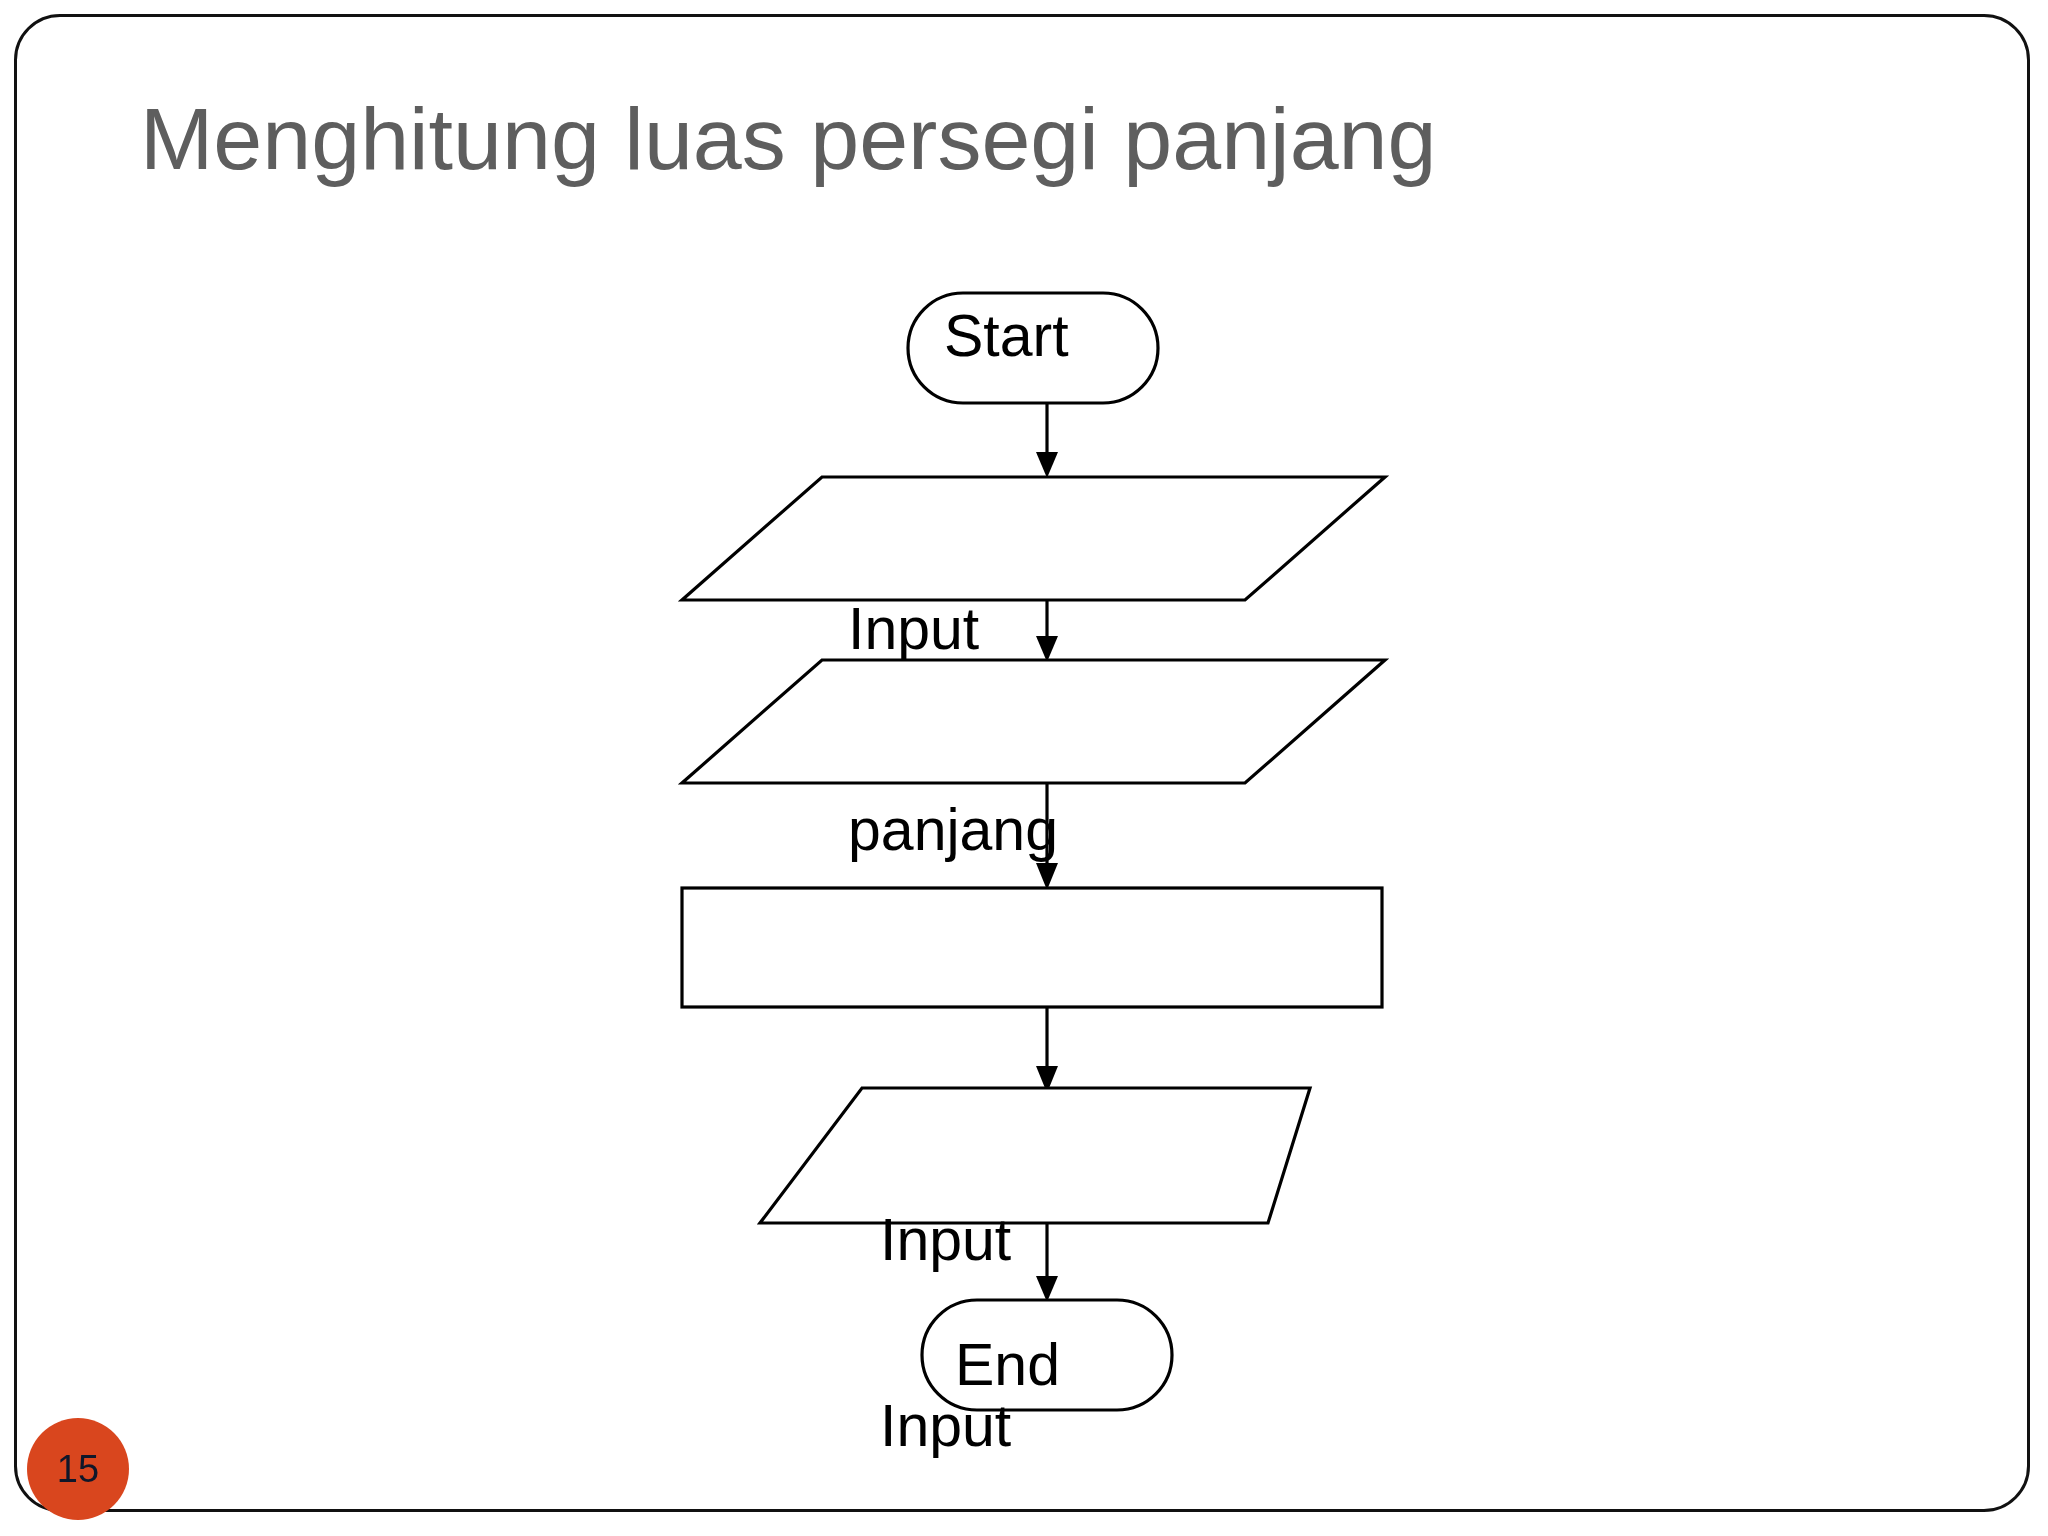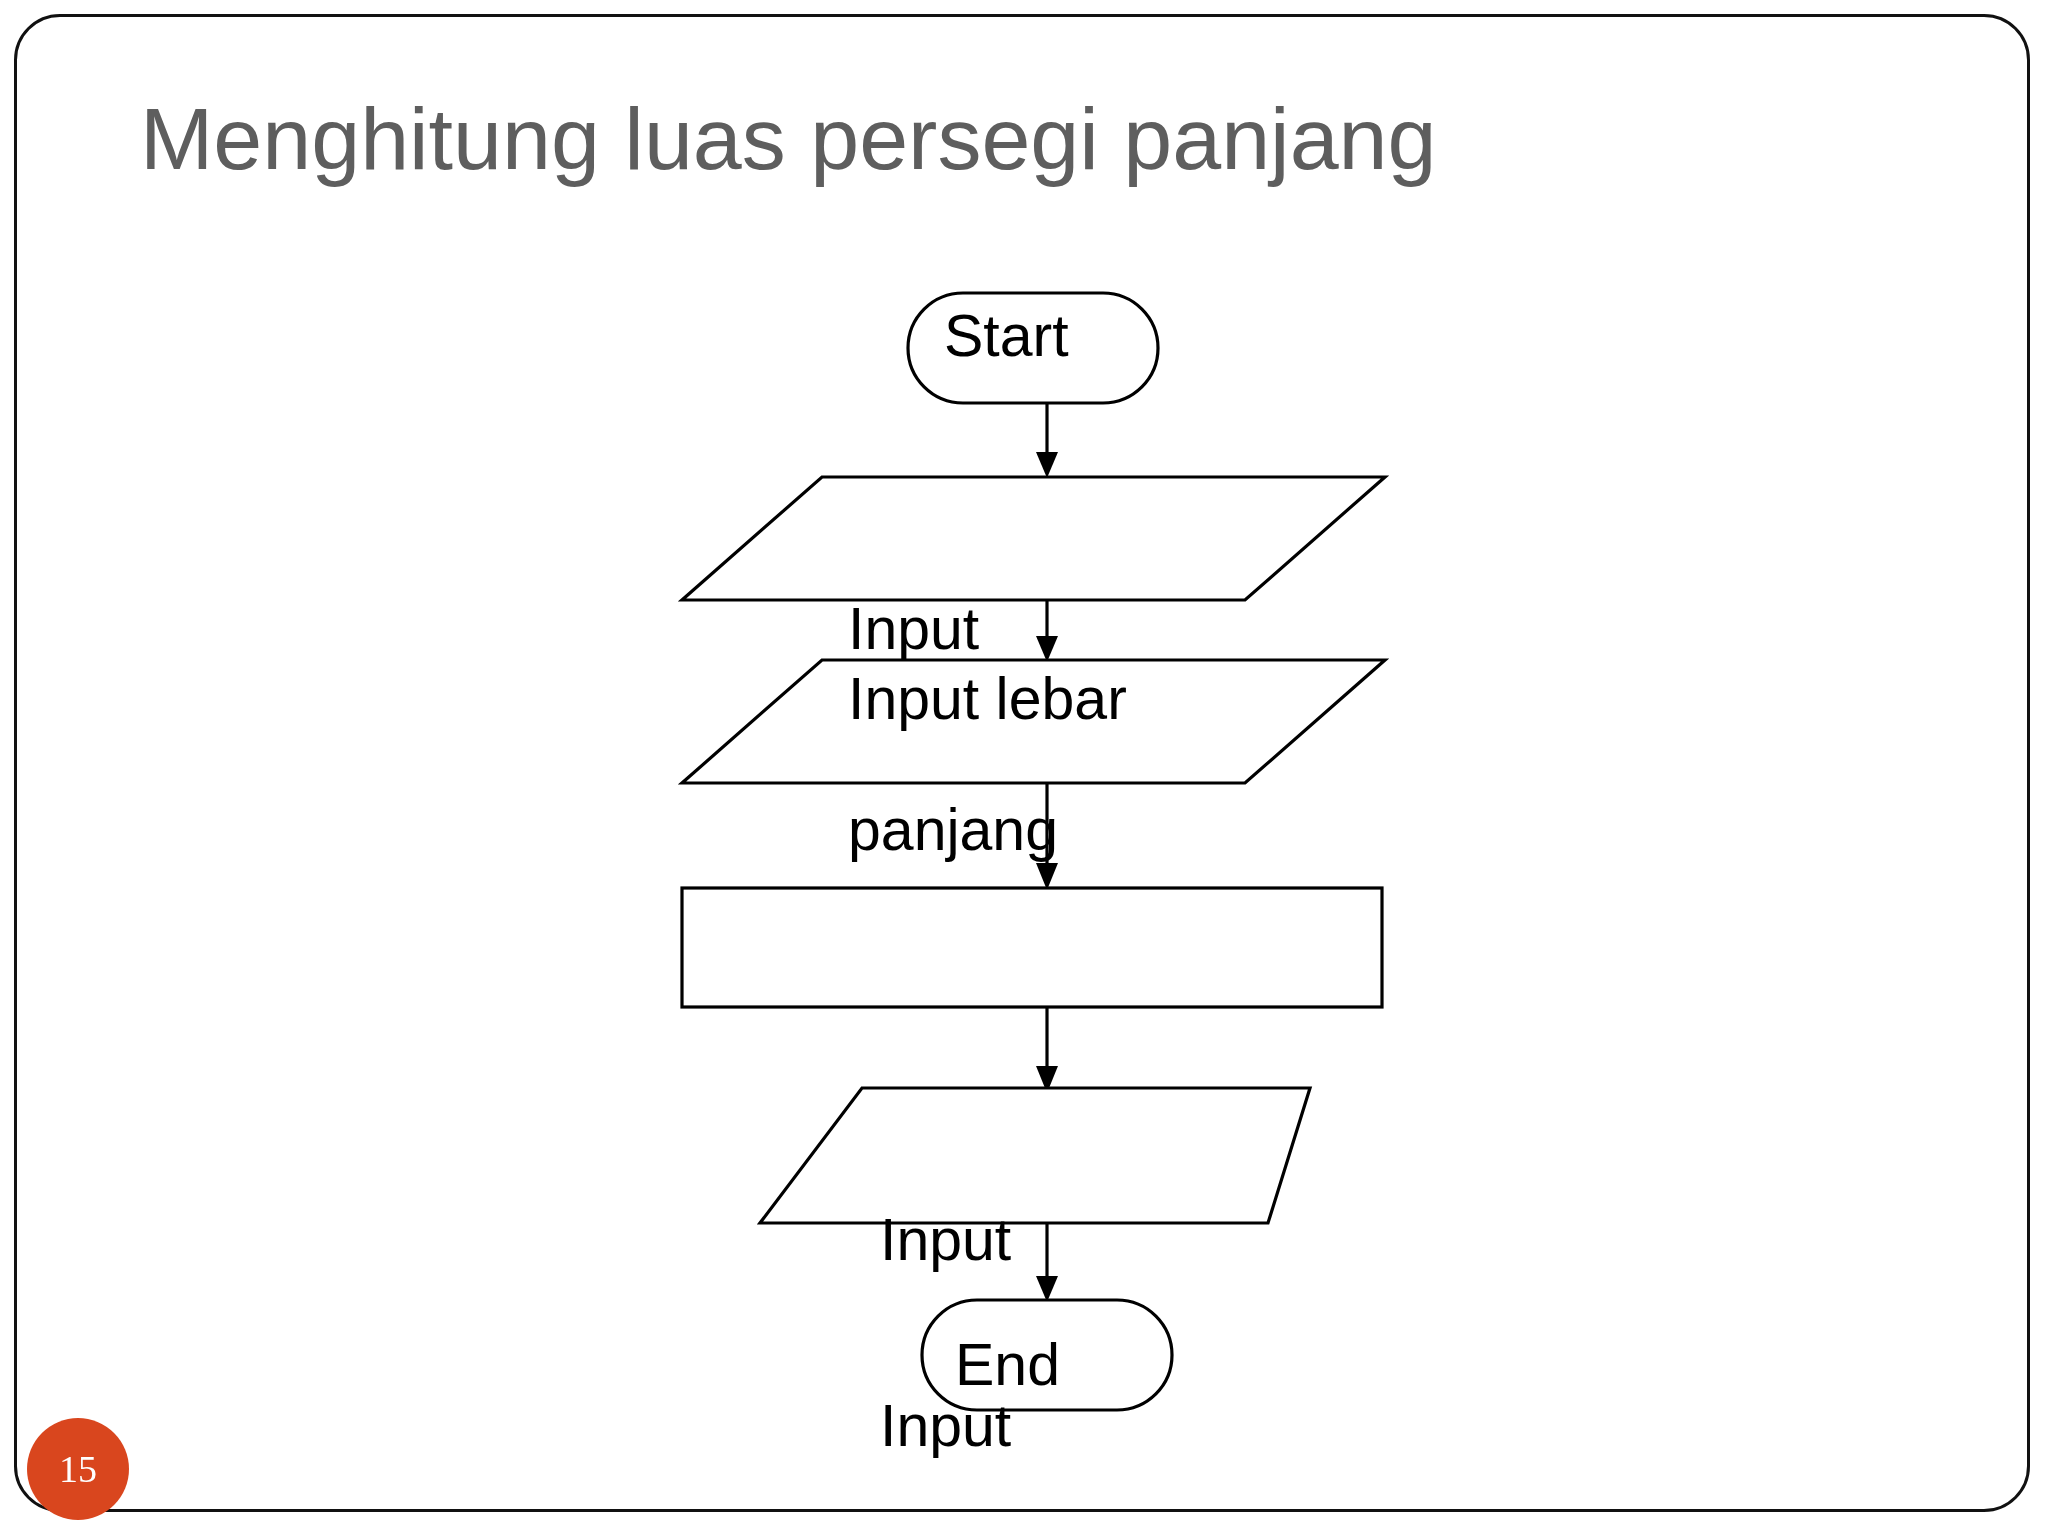--- a/index.html
+++ b/index.html
@@ -50,27 +50,27 @@
 
   
   .page-badge {
     position: absolute;
     left: 27px;
     top: 1418px;
     width: 102px;
     height: 102px;
     border-radius: 50%;
     background: #d9461e;
-    color: #ffffff;
+    color: #0f172a;
     display: flex;
     align-items: center;
     justify-content: center;
     font-size: 38px;
     line-height: 1;
-    font-family: Liberation Serif, serif;
+    font-family: Liberation Sans, sans-serif;
   }
 
   
   .flowchart {
     position: absolute;
     left: 0;
     top: 0;
     width: 2048px;
     height: 1095px;
   }
@@ -180,21 +180,20 @@
       <rect class="shape-line" x="922" y="1300" width="250" height="110" rx="55" ry="55"></rect>
     </svg>
 
     <div class="node-label label-start">Start</div>
 
     <div class="node-label label-input-panjang">
       <div>Input</div>
       <div style="margin-top:33px;">panjang</div>
     </div>
 
-    <div class="node-label label-input-lebar">Input lebar</div>
 
     <div class="node-label label-luas">
     </div>
 
     <div class="node-label label-print-luas">
       <div>Input</div>
       <div style="margin-top:18px;">Input</div>
     </div>
 
     <div class="node-label label-end">End</div>

